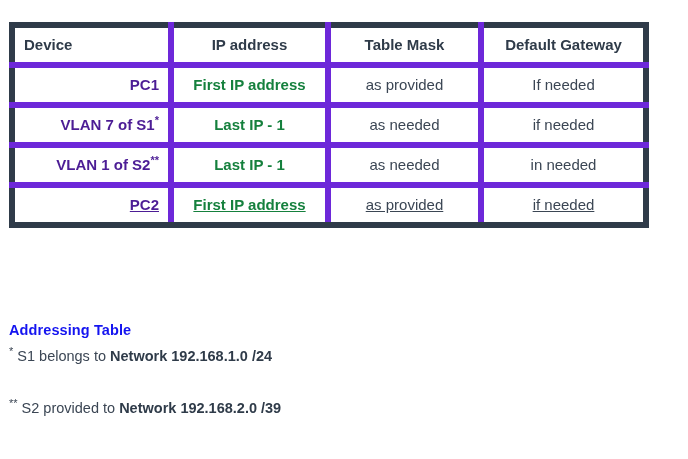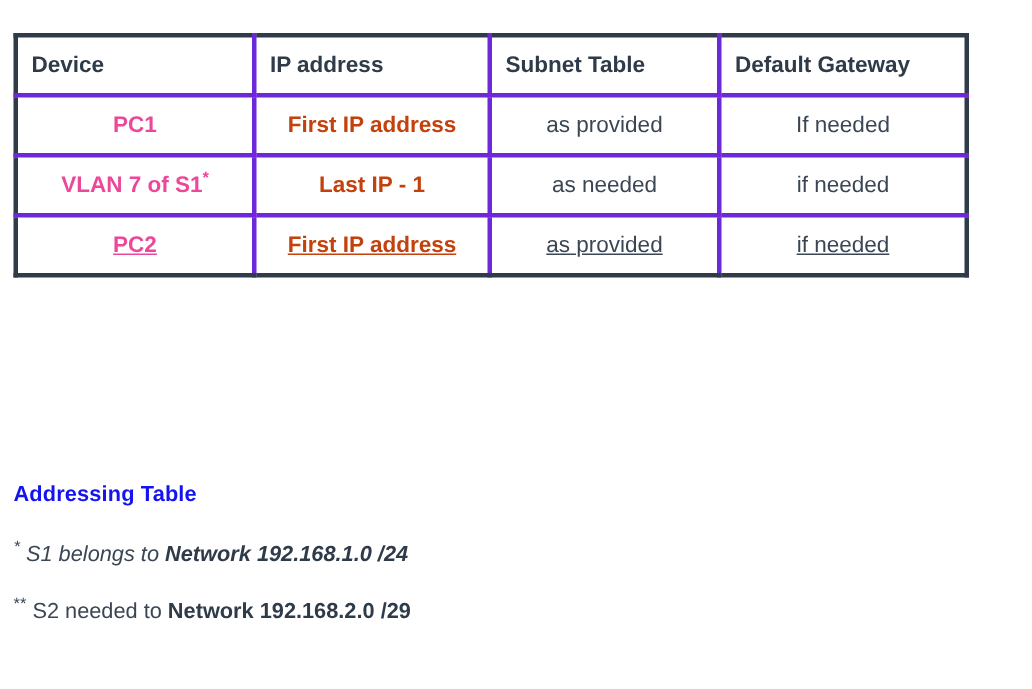--- a/index.html
+++ b/index.html
@@ -39,54 +39,54 @@
   }
 
   table.addr-table col.c-device      { width: 159px; }
   table.addr-table col.c-ip          { width: 157px; }
   table.addr-table col.c-mask        { width: 153px; }
   table.addr-table col.c-gw          { width: 165px; }
 
   table.addr-table td,
   table.addr-table th {
     height: 40px;
-    border: 3px solid #6d28d9;
+    border: 6px solid #6d28d9;
     padding: 0 9px;
     font-size: 15px;
     line-height: 18px;
     vertical-align: middle;
     box-sizing: border-box;
   }
 
   
   table.addr-table tr:first-child th { border-top-color: #2f3b49; }
   table.addr-table tr:last-child td  { border-bottom-color: #2f3b49; text-decoration: underline; }
   table.addr-table th:first-child,
   table.addr-table td:first-child    { border-left-color: #2f3b49; }
   table.addr-table th:last-child,
   table.addr-table td:last-child     { border-right-color: #2f3b49; }
 
   
   table.addr-table th {
     font-weight: bold;
     color: #2f3b49;
-    text-align: left;
+    text-align: center;
   }
   table.addr-table th.th-device { text-align: left; }
 
   
   td.cell-device {
-    text-align: center;
+    text-align: right;
     font-weight: bold;
-    color: #ec4899;
+    color: #4c1d95;
   }
   td.cell-ip {
     text-align: center;
     font-weight: bold;
-    color: #c2410c;
+    color: #15803d;
   }
   td.cell-mask,
   td.cell-gw {
     text-align: center;
     font-weight: normal;
     color: #3b4654;
   }
 
   .sup {
     font-size: 11px;
@@ -106,21 +106,21 @@
   }
 
   .footnote {
     position: absolute;
     left: 9px;
     font-size: 14.5px;
     color: #3b4654;
     font-weight: normal;
     white-space: nowrap;
   }
-  .footnote-1 { top: 362px; font-style: italic; }
+  .footnote-1 { top: 348px; }
   .footnote-2 { top: 400px; }
 
   .footnote .mark {
     font-size: 11px;
     vertical-align: super;
     line-height: 0;
   }
   .footnote .strong {
     font-weight: bold;
     color: #2f3b49;
@@ -136,50 +136,56 @@
       <colgroup>
         <col class="c-device">
         <col class="c-ip">
         <col class="c-mask">
         <col class="c-gw">
       </colgroup>
       <thead>
         <tr>
           <th class="th-device">Device</th>
           <th>IP address</th>
-          <th>Subnet Table</th>
+          <th>Table Mask</th>
           <th>Default Gateway</th>
         </tr>
       </thead>
       <tbody>
         <tr>
           <td class="cell-device"><span>PC1</span><span class="sup"></span></td>
           <td class="cell-ip">First IP address</td>
           <td class="cell-mask">as provided</td>
           <td class="cell-gw">If needed</td>
         </tr>
         <tr>
           <td class="cell-device"><span>VLAN 7 of S1</span><span class="sup">*</span></td>
           <td class="cell-ip">Last IP - 1</td>
           <td class="cell-mask">as needed</td>
           <td class="cell-gw">if needed</td>
+        </tr>
+        <tr>
+          <td class="cell-device"><span>VLAN 1 of S2</span><span class="sup">**</span></td>
+          <td class="cell-ip">Last IP - 1</td>
+          <td class="cell-mask">as needed</td>
+          <td class="cell-gw">in needed</td>
         </tr>
         <tr>
           <td class="cell-device"><span>PC2</span><span class="sup"></span></td>
           <td class="cell-ip">First IP address</td>
           <td class="cell-mask">as provided</td>
           <td class="cell-gw">if needed</td>
         </tr>
       </tbody>
     </table>
   </div>
 
   <div class="caption">Addressing Table</div>
 
   <div class="footnote footnote-1">
     <span class="mark">*</span><span> S1 belongs to </span><span class="strong">Network 192.168.1.0 /24</span>
   </div>
 
   <div class="footnote footnote-2">
-    <span class="mark">**</span><span> S2 needed to </span><span class="strong">Network 192.168.2.0 /29</span>
+    <span class="mark">**</span><span> S2 provided to </span><span class="strong">Network 192.168.2.0 /39</span>
   </div>
 
 </div>
 
 </body></html>

